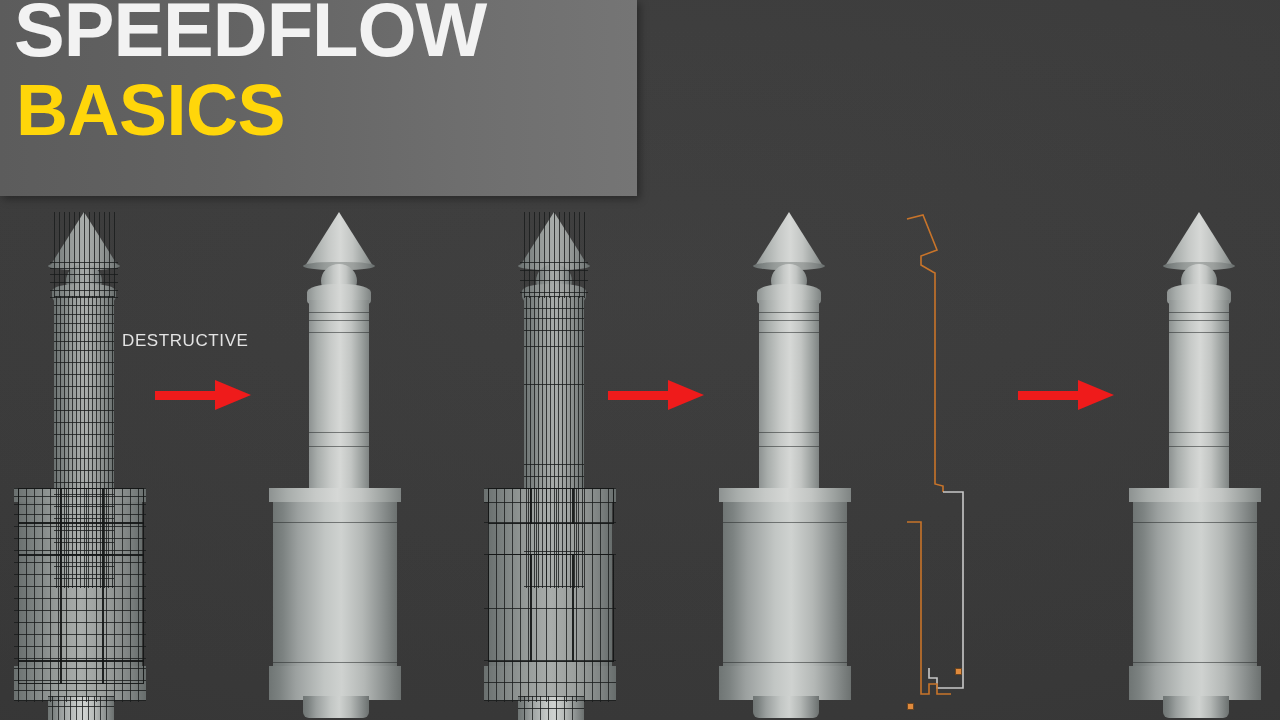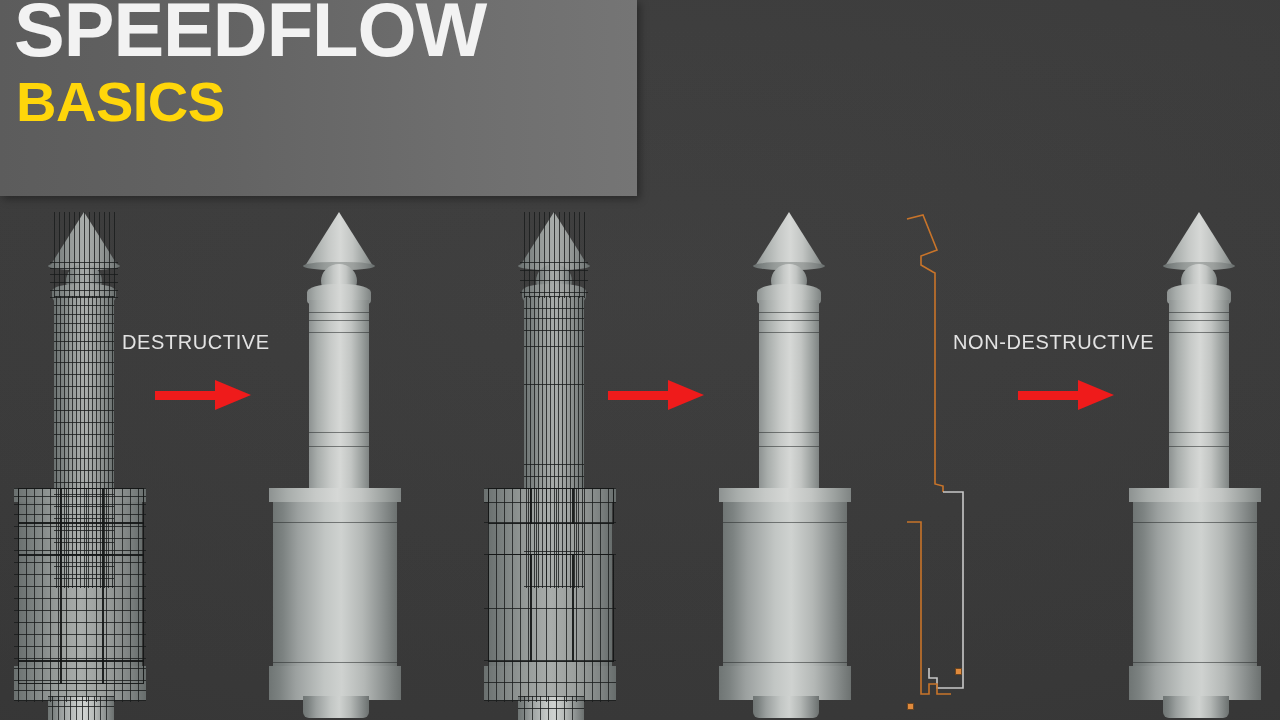--- a/index.html
+++ b/index.html
@@ -46,21 +46,21 @@
     font-weight: 700;
     letter-spacing: -1px;
     color: #f2f2f2;
     line-height: 1.0;
     white-space: nowrap;
   }
   .title-sub {
     position: absolute;
     left: 16px;
     top: 74px;
-    font-size: 56px;
+    font-size: 72px;
     font-weight: 700;
     letter-spacing: -0.5px;
     color: #ffd60a;
     line-height: 1.0;
     white-space: nowrap;
   }
   .title-episode {
     position: absolute;
     left: 16px;
     top: 144px;
@@ -68,21 +68,21 @@
     font-weight: 300;
     letter-spacing: 1px;
     color: #eeeeee;
     line-height: 1.0;
     white-space: nowrap;
   }
 
   
   .stage-label {
     position: absolute;
-    font-size: 20px;
+    font-size: 17px;
     font-weight: 300;
     letter-spacing: 0.6px;
     color: #e3e3e3;
     white-space: nowrap;
   }
   .lbl-destructive      { left: 122px;  top: 331px; }
   .lbl-semi-destructive { left: 565px;  top: 331px; }
   .lbl-non-destructive  { left: 953px;  top: 331px; }
 
   
@@ -534,20 +534,19 @@
   <div class="arrow arrow-2">
     <div class="shaft"></div>
     <div class="head"></div>
   </div>
   <div class="arrow arrow-3">
     <div class="shaft"></div>
     <div class="head"></div>
   </div>
 
   <div class="stage-label lbl-destructive">DESTRUCTIVE</div>
-  <div class="stage-label lbl-non-destructive">NON-DESTRUCTIVE</div>
 
   <div class="title-banner">
     <div class="title-main">SPEEDFLOW</div>
     <div class="title-sub">BASICS</div>
   </div>
 
 </div>
 
 </body></html>

